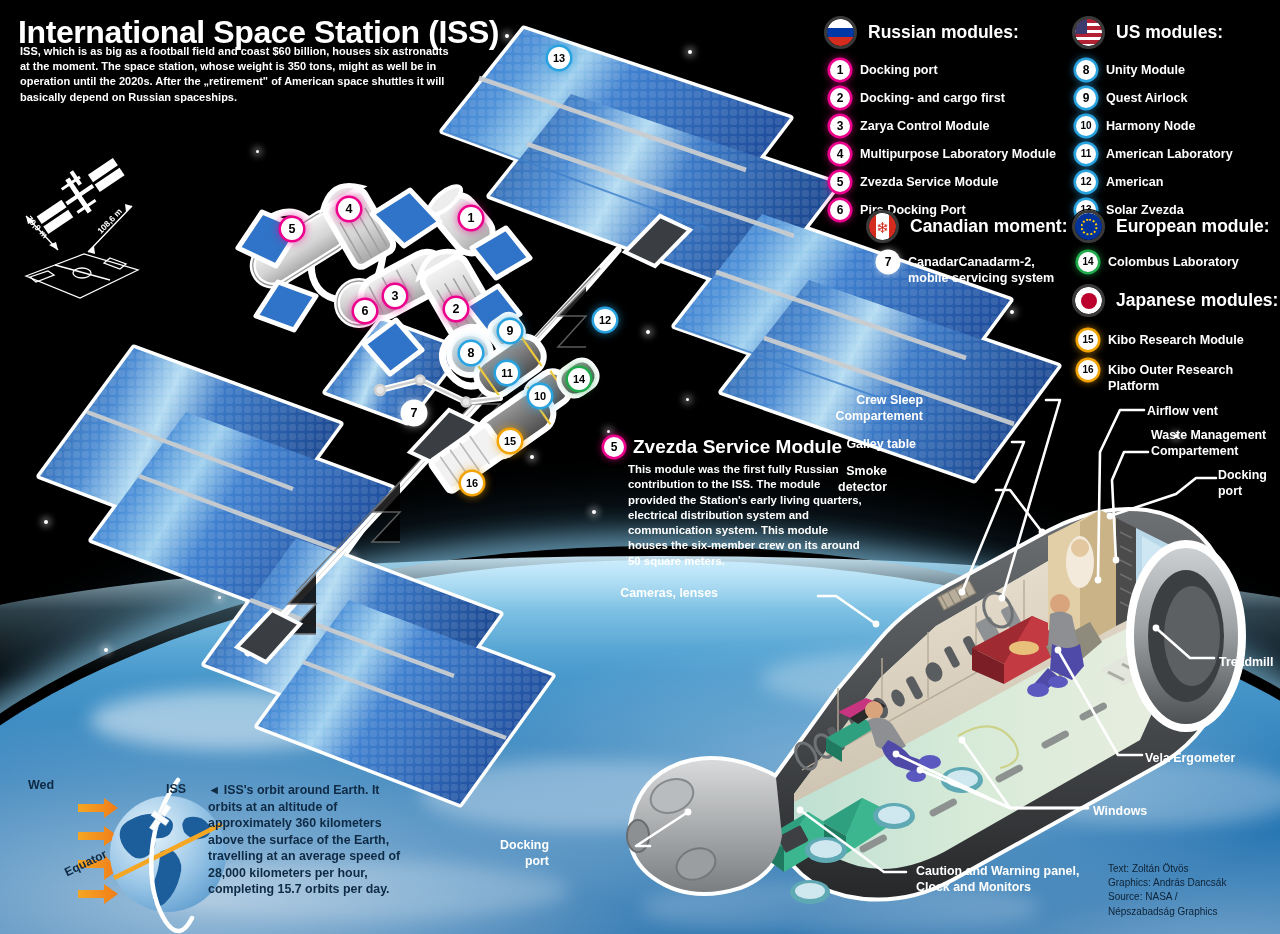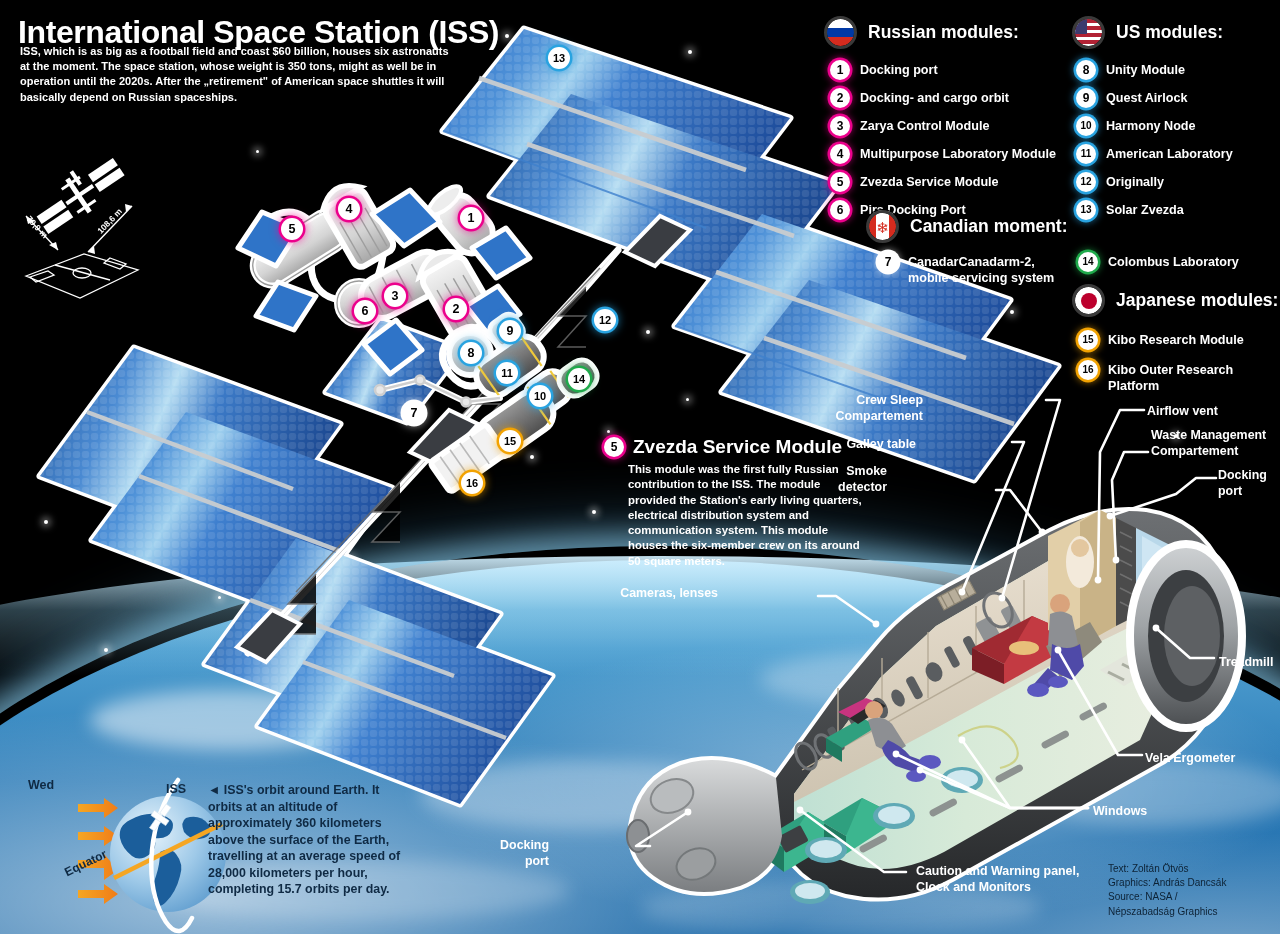--- a/index.html
+++ b/index.html
@@ -443,21 +443,21 @@
     </span>
     <span class="legend-title">Russian modules:</span>
   </div>
   <div id="lg-russian">
       <div class="legend-row" style="left: 830px; top: 60px; width: 230px;">
         <span class="num pink">1</span>
         <span class="legend-label">Docking port</span>
       </div>
       <div class="legend-row" style="left: 830px; top: 88px; width: 230px;">
         <span class="num pink">2</span>
-        <span class="legend-label">Docking- and cargo orbit</span>
+        <span class="legend-label">Docking- and cargo first</span>
       </div>
       <div class="legend-row" style="left: 830px; top: 116px; width: 230px;">
         <span class="num pink">3</span>
         <span class="legend-label">Zarya Control Module</span>
       </div>
       <div class="legend-row" style="left: 830px; top: 144px; width: 230px;">
         <span class="num pink">4</span>
         <span class="legend-label">Multipurpose Laboratory Module</span>
       </div>
       <div class="legend-row" style="left: 830px; top: 172px; width: 230px;">
@@ -490,21 +490,21 @@
       <div class="legend-row" style="left: 1076px; top: 116px; width: 200px;">
         <span class="num blue" style="font-size: 10px;">10</span>
         <span class="legend-label">Harmony Node</span>
       </div>
       <div class="legend-row" style="left: 1076px; top: 144px; width: 200px;">
         <span class="num blue" style="font-size: 10px;">11</span>
         <span class="legend-label">American Laboratory</span>
       </div>
       <div class="legend-row" style="left: 1076px; top: 172px; width: 200px;">
         <span class="num blue" style="font-size: 10px;">12</span>
-        <span class="legend-label">Originally</span>
+        <span class="legend-label">American</span>
       </div>
       <div class="legend-row" style="left: 1076px; top: 200px; width: 200px;">
         <span class="num blue" style="font-size: 10px;">13</span>
         <span class="legend-label">Solar Zvezda</span>
       </div>
     </div>
 
   <div class="legend-head" style="left:866px; top:210px;">
     <span class="flag">
       <span class="flag-inner" style="background:linear-gradient(to right,#d52b1e 0 26%,#ffffff 26% 74%,#d52b1e 74% 100%);">
@@ -513,20 +513,28 @@
     </span>
     <span class="legend-title">Canadian moment:</span>
   </div>
   <div id="lg-canadian">
       <div class="legend-row" style="left: 878px; top: 252px; width: 180px;">
         <span class="num white">7</span>
         <span class="legend-label">CanadarCanadarm-2, mobile servicing system</span>
       </div>
     </div>
 
+  <div class="legend-head" style="left:1072px; top:210px;">
+    <span class="flag">
+      <span class="flag-inner" style="background:#003399;">
+        <span style="position:absolute;left:50%;top:50%;transform:translate(-50%,-50%);width:17px;height:17px;border:2.5px dotted #ffcc00;border-radius:50%;"></span>
+      </span>
+    </span>
+    <span class="legend-title">European module:</span>
+  </div>
   <div id="lg-european">
       <div class="legend-row" style="left: 1078px; top: 252px; width: 190px;">
         <span class="num green" style="font-size: 10px;">14</span>
         <span class="legend-label">Colombus Laboratory</span>
       </div>
     </div>
 
   <div class="legend-head" style="left:1072px; top:284px;">
     <span class="flag">
       <span class="flag-inner" style="background:#ffffff;">

